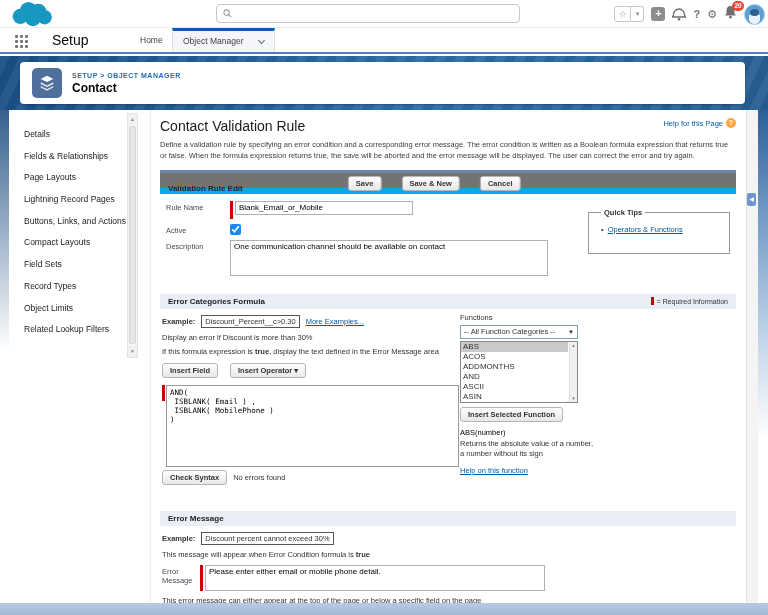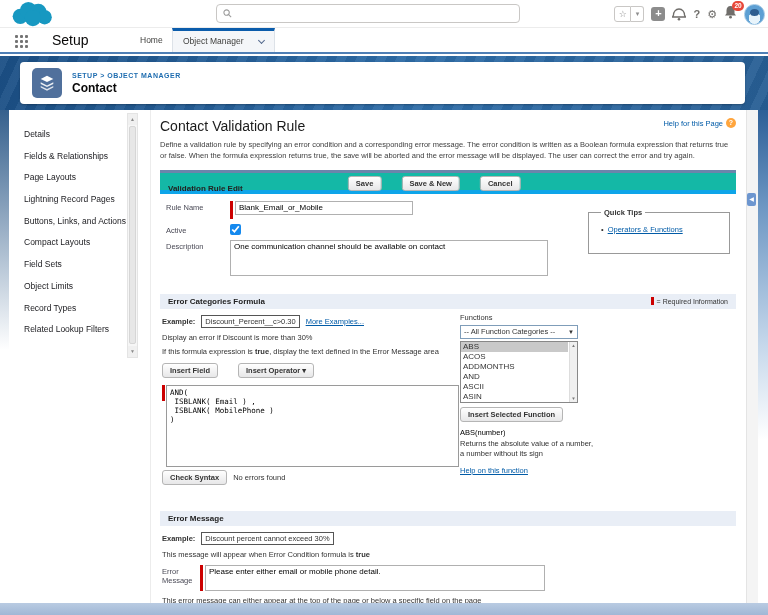--- a/index.html
+++ b/index.html
@@ -59,21 +59,21 @@
   .bg-right { position:absolute; right:0; top:110px; width:10px; height:330px; background:linear-gradient(#2d5f97,#6f98c4 30%,#c3d6ea 70%,#fff); }
 
   
   .trow { display:flex; justify-content:space-between; align-items:flex-start; }
   h1.mt { font-size:14px; font-weight:normal; color:#1b1b1b; }
   .helplink { font-size:7.5px; color:#015ba7; display:flex; align-items:center; gap:3px; cursor:pointer; }
   .hcirc { width:10px; height:10px; border-radius:50%; background:#ffa53d; color:#fff; font:bold 7px "Liberation Sans",sans-serif; text-align:center; line-height:10px; }
   .intro { margin-top:6px; font-size:7.5px; line-height:1.45; color:#3d3d3d; max-width:585px; }
 
   .card { margin-top:8px; border-top:3px solid #6b85ab; }
-  .pbheader { background:#14b8a6; border-bottom:4px solid #0ea5e9; padding:4px 8px; position:relative; height:21px; }
+  .pbheader { background:#737373; border-bottom:6px solid #0ea5e9; padding:4px 8px; position:relative; height:21px; }
   .pbtitle { font:bold 8px "Liberation Sans",sans-serif; color:#222; line-height:13px; }
   .btnrow { position:absolute; left:50%; top:3px; transform:translateX(-58%); display:flex; gap:20px; }
   .btn { display:inline-block; font:bold 7.5px "Liberation Sans",sans-serif; color:#333; background:linear-gradient(#fff,#e7e7e8); border:1px solid #b5b5b5; border-radius:3px; padding:2px 7px; cursor:pointer; white-space:nowrap; }
   .pbbody { padding:7px 8px 10px 6px; position:relative; }
   .frow { display:flex; align-items:flex-start; margin-bottom:5px; }
   .flabel { width:64px; flex:0 0 auto; font-size:7.5px; color:#4a4a56; padding-top:2px; }
   .reqbar { width:3px; background:#c00; flex:0 0 auto; margin-right:2px; }
   .txt { border:1px solid #b0b0b0; font:8px "Liberation Sans",sans-serif; color:#000; padding:1px 3px; background:#fff; }
   input.txt { height:14px; }
   textarea.txt { resize:none; }
@@ -86,21 +86,21 @@
   .sechead { margin-top:8px; background:#e9eef6; padding:3px 8px; display:flex; justify-content:space-between; align-items:center; }
   .sechead .st { font:bold 8px "Liberation Sans",sans-serif; color:#222; }
   .reqinfo { font-size:7px; color:#333; display:flex; align-items:center; gap:3px; }
   .reqmini { width:3px; height:8px; background:#c00; display:inline-block; }
 
   .secbody { padding:6px 2px 0 2px; position:relative; }
   .exrow { display:flex; align-items:center; gap:6px; font-size:7.5px; }
   .exlabel { font-weight:bold; }
   .exbox { border:1px solid #555; padding:1px 3px; font-size:7.5px; }
   .pline { font-size:7.5px; margin-top:5px; }
-  .ibtns { margin-top:7px; display:flex; gap:20px; }
+  .ibtns { margin-top:7px; display:flex; gap:12px; }
   .formulawrap { display:flex; margin-top:7px; }
   .formulabar { width:3px; height:16px; background:#c00; margin-right:1px; flex:0 0 auto; }
   textarea.formula { width:293px; height:82px; border:1px solid #9a9a9a; font:7.5px "DejaVu Sans Mono",monospace; color:#000; padding:2px 3px; resize:none; white-space:pre; }
   .checkrow { margin-top:3px; display:flex; align-items:center; gap:6px; font-size:7.5px; }
 
   .funcs { position:absolute; left:300px; top:4px; width:135px; }
   .funcs .fl { font-size:7.5px; color:#333; }
   .fselect { margin-top:3px; width:118px; height:14px; border:1px solid #7f9db9; background:#fff; font-size:7.5px; display:flex; align-items:center; justify-content:space-between; padding:0 3px; cursor:pointer; }
   .fsel-arrow { font-size:6px; color:#333; }
   .flist { margin-top:2px; width:118px; height:62px; border:1px solid #888; background:#fff; position:relative; overflow:hidden; padding-right:9px; }
@@ -202,22 +202,22 @@
 
 <div class="sidebar">
   <ul>
       <li class="sb-item">Details</li>
       <li class="sb-item">Fields &amp; Relationships</li>
       <li class="sb-item">Page Layouts</li>
       <li class="sb-item">Lightning Record Pages</li>
       <li class="sb-item">Buttons, Links, and Actions</li>
       <li class="sb-item">Compact Layouts</li>
       <li class="sb-item">Field Sets</li>
+      <li class="sb-item">Record Types</li>
       <li class="sb-item">Object Limits</li>
-      <li class="sb-item">Record Types</li>
       <li class="sb-item">Related Lookup Filters</li>
     </ul>
   <div class="sb-scroll">
     <span class="sb-arrow up">▲</span>
     <span class="sb-thumb"></span>
     <span class="sb-arrow dn">▼</span>
   </div>
 </div>
 <div class="bg-left"></div>
 

